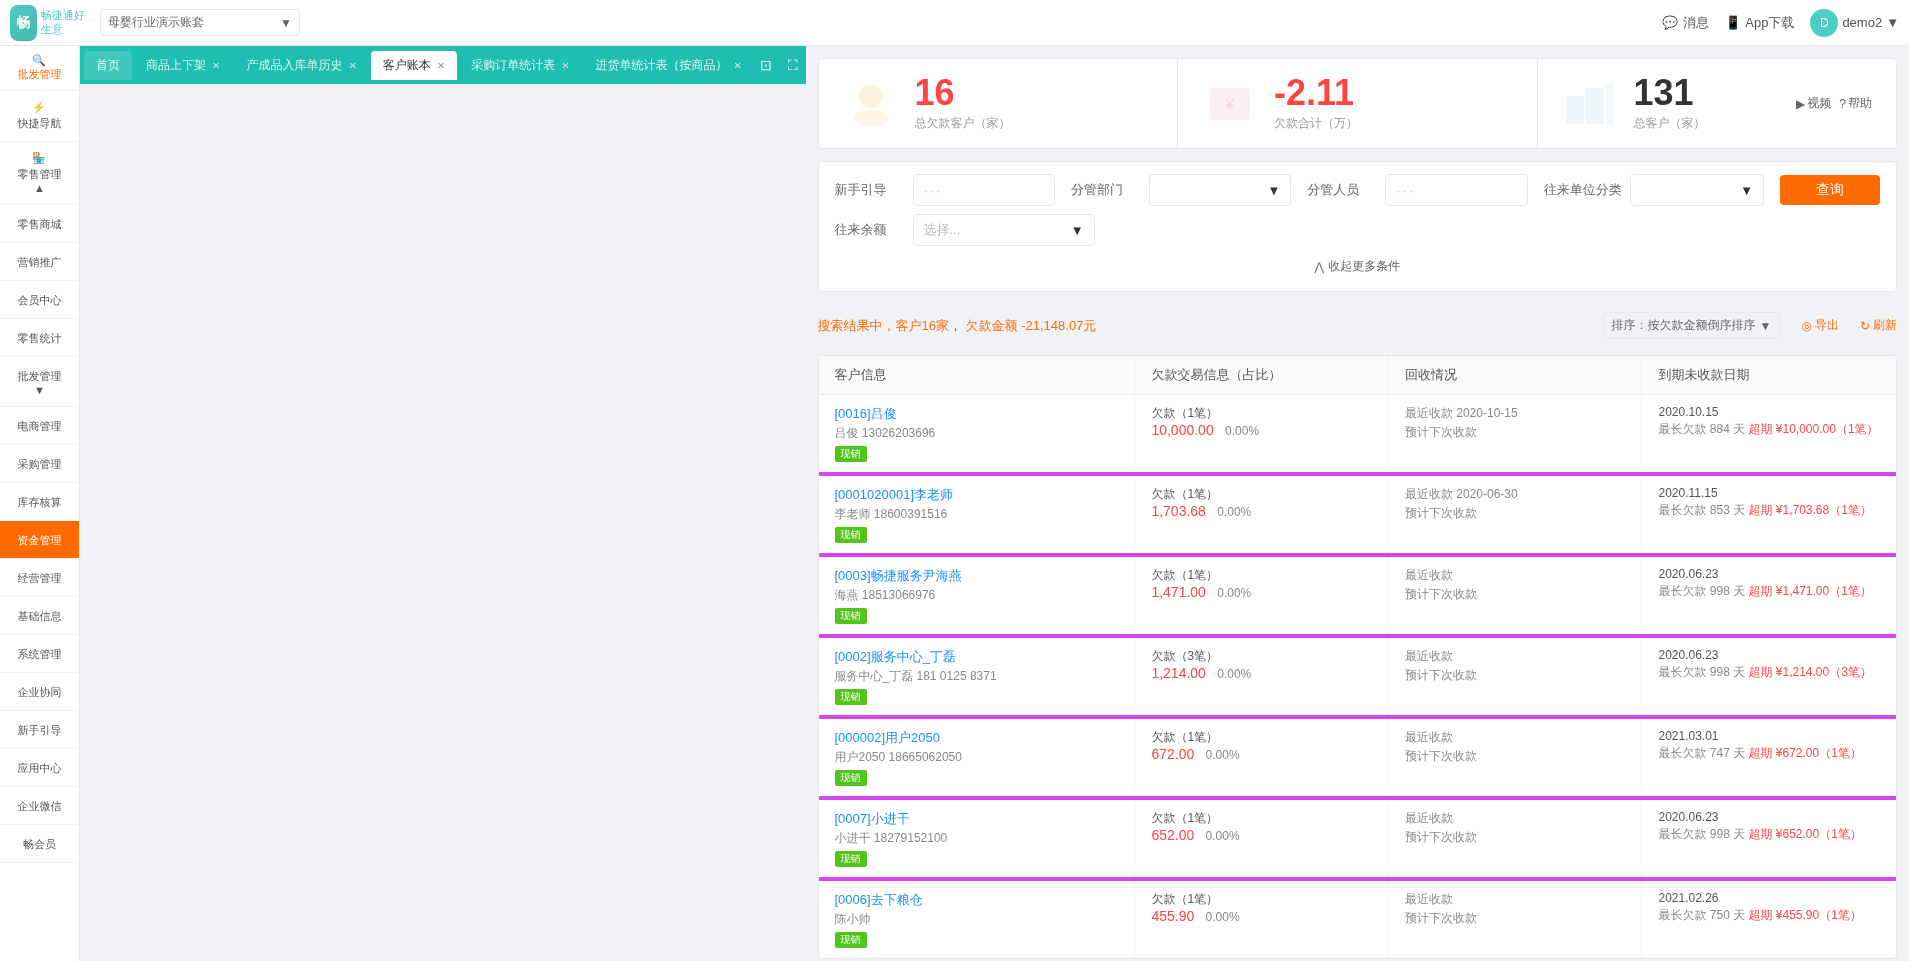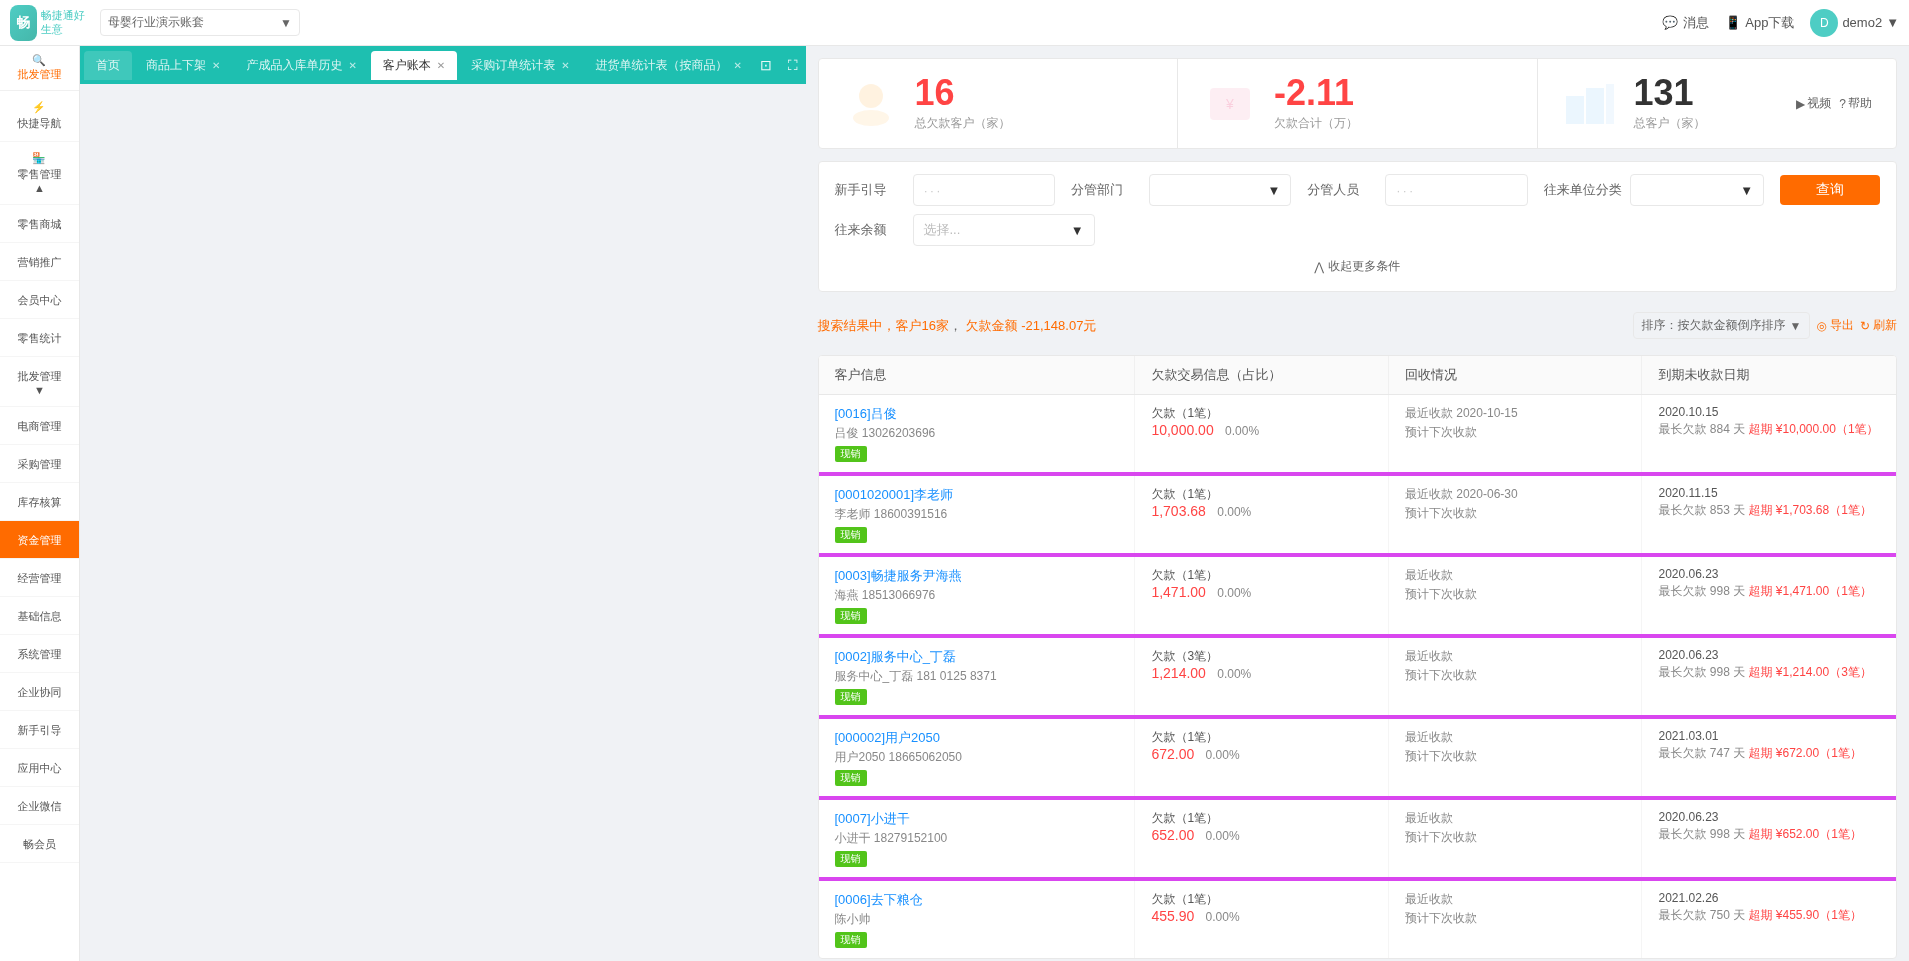--- a/index.html
+++ b/index.html
@@ -58,21 +58,21 @@
     .filter-item { display: flex; align-items: center; gap: 8px; flex: 1; }
     .filter-label { font-size: 13px; color: #666; white-space: nowrap; min-width: 70px; }
     .filter-input { flex: 1; border: 1px solid #e8e8e8; border-radius: 4px; padding: 5px 10px; font-size: 13px; color: #333; display: flex; align-items: center; justify-content: space-between; cursor: pointer; min-height: 32px; }
     .filter-input .dots { color: #ccc; letter-spacing: 2px; }
     .collapse-btn { display: flex; align-items: center; justify-content: center; gap: 4px; font-size: 12px; color: #666; cursor: pointer; padding: 4px 0; }
 
     
     .results-bar { display: flex; align-items: center; justify-content: space-between; padding: 8px 0; margin-bottom: 8px; }
     .results-info { font-size: 13px; color: #666; }
     .results-info span { color: #ff6b00; }
-    .results-actions { display: flex; align-items: center; gap: 6px; font-size: 12px; color: #666; text-align: right; }
+    .results-actions { display: flex; align-items: center; gap: 21px; font-size: 12px; color: #666; text-align: right; }
     .sort-select { border: 1px solid #e8e8e8; border-radius: 4px; padding: 4px 8px; font-size: 12px; display: flex; align-items: center; gap: 4px; cursor: pointer; }
     .action-btn { cursor: pointer; display: flex; align-items: center; gap: 3px; }
     .action-btn.orange { color: #ff6b00; }
 
     
     .table-container { background: #fff; border-radius: 4px; border: 1px solid #e8e8e8; overflow: hidden; }
     .table-header { display: grid; grid-template-columns: 2.5fr 2fr 2fr 2fr; background: #fafafa; border-bottom: 1px solid #e8e8e8; }
     .th { padding: 10px 16px; font-size: 13px; color: #555; font-weight: 500; border-right: 1px solid #f0f0f0; }
     .th:last-child { border-right: none; }
     .table-row { display: grid; grid-template-columns: 2.5fr 2fr 2fr 2fr; border-bottom: 4px solid #d946ef; }

